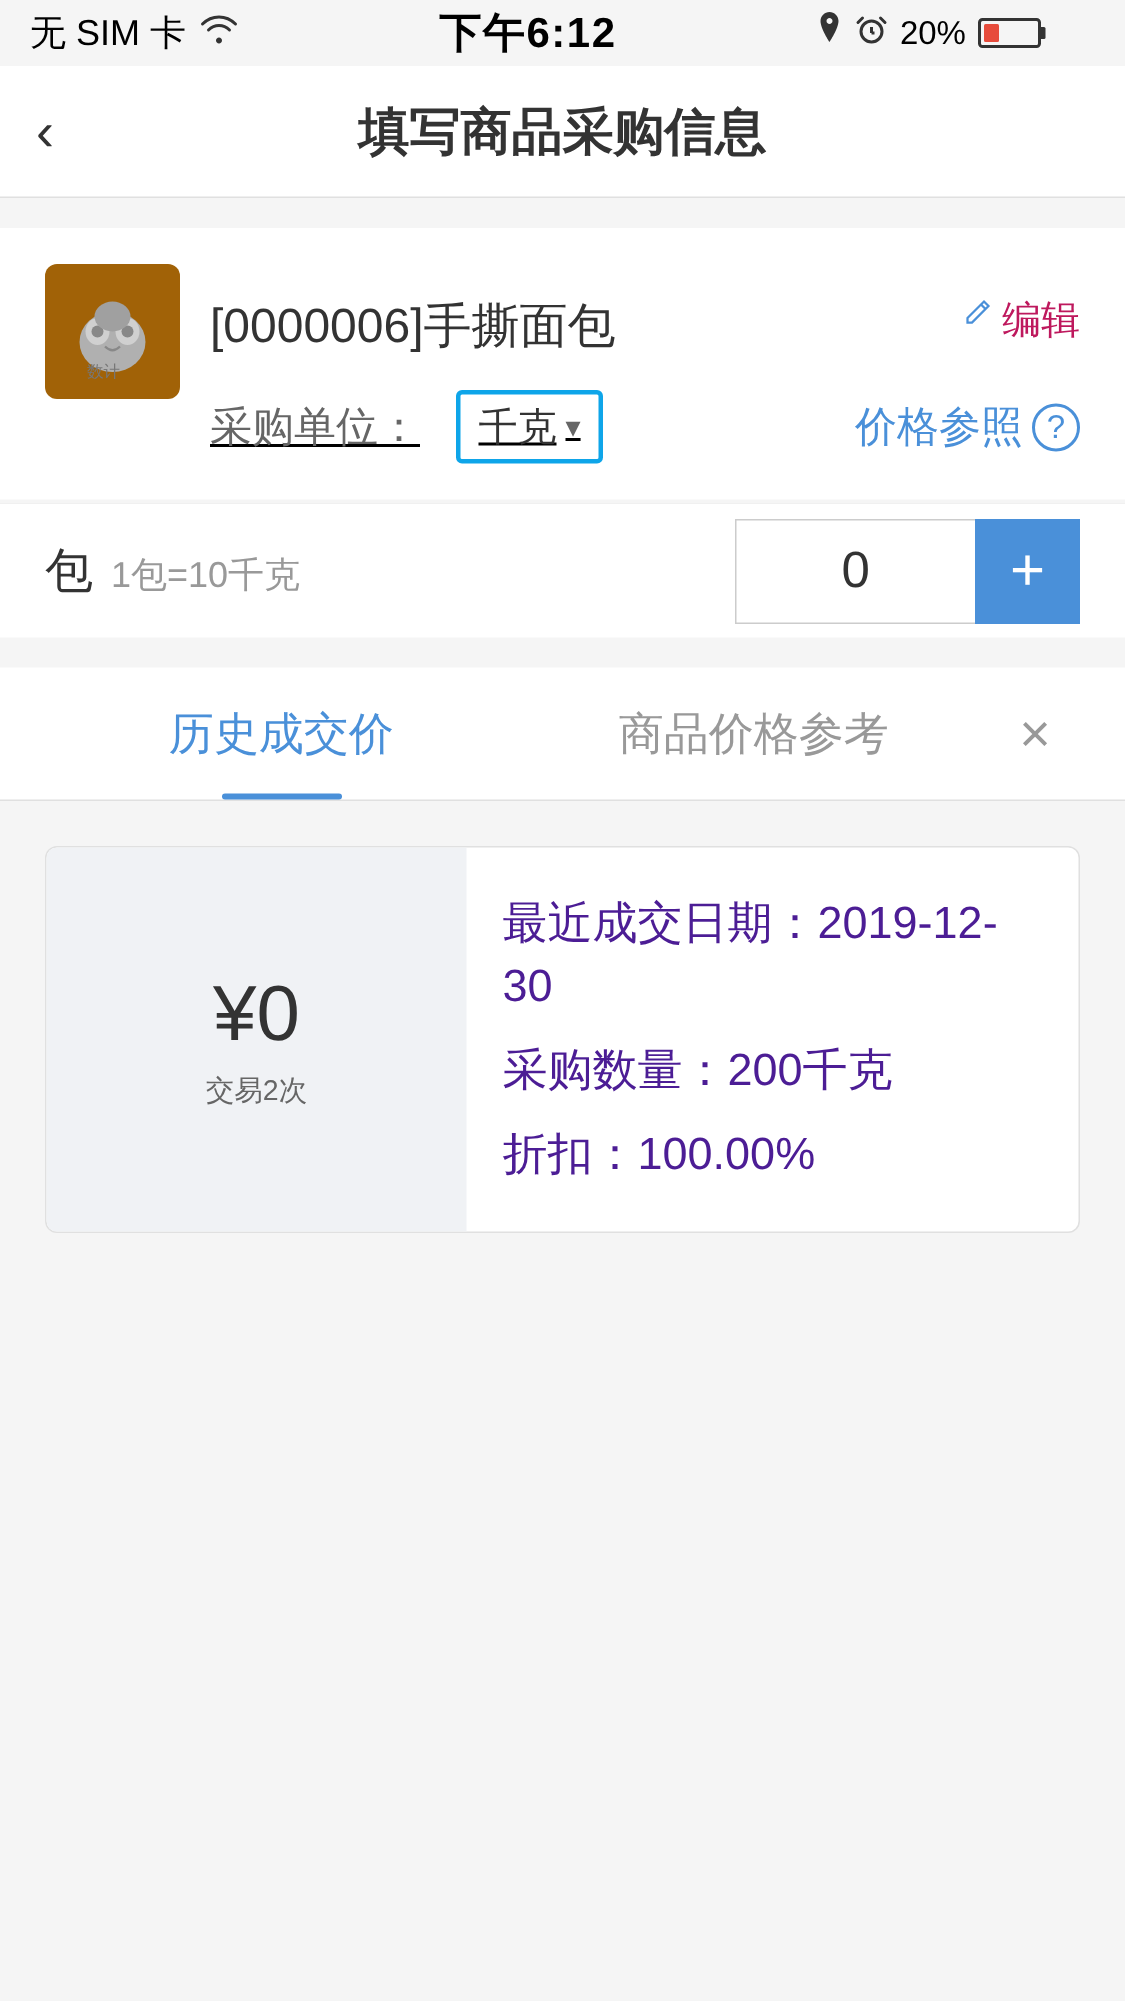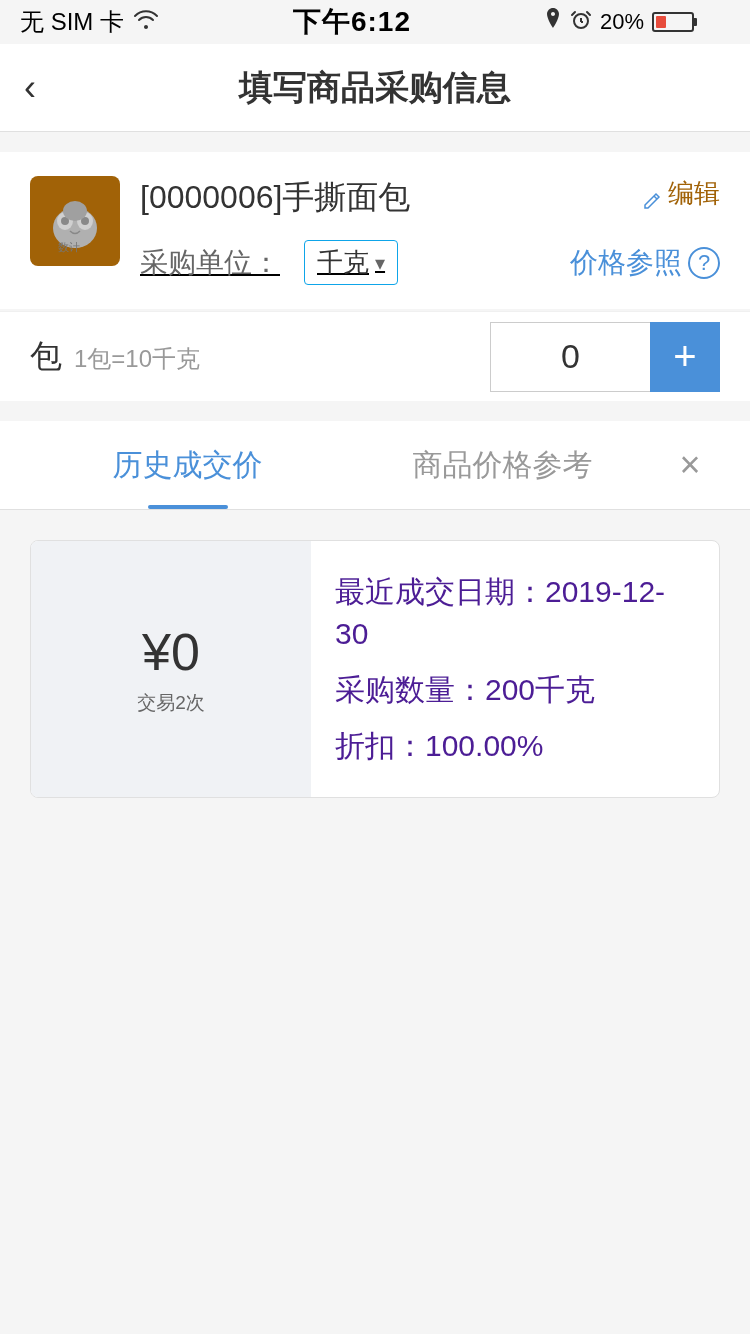--- a/index.html
+++ b/index.html
@@ -113,55 +113,56 @@
       background: #a16207;
       border-radius: 8px;
       display: flex;
       align-items: center;
       justify-content: center;
       flex-shrink: 0;
       overflow: hidden;
     }
     .product-info {
       flex: 1;
+      margin-top: 20px;
     }
     .product-header {
       display: flex;
       justify-content: space-between;
       align-items: flex-start;
     }
     .product-name {
       font-size: 32px;
       color: #333;
       font-weight: 500;
     }
     .edit-btn {
-      color: #a16207;
+      color: #be185d;
       font-size: 26px;
       display: flex;
-      align-items: flex-end;
+      align-items: flex-start;
       gap: 4px;
       cursor: pointer;
       white-space: nowrap;
     }
     .product-unit-row {
       display: flex;
       justify-content: space-between;
       align-items: center;
       margin-top: 20px;
     }
     .unit-label {
       font-size: 28px;
       color: #666;
     }
     .unit-select {
       display: flex;
       align-items: center;
       gap: 6px;
-      border: 1px solid #0ea5e9;
+      border: 3px solid #0ea5e9;
       border-radius: 4px;
       padding: 4px 12px;
       font-size: 26px;
       color: #333;
       cursor: pointer;
     }
     .unit-arrow {
       font-size: 20px;
       color: #666;
     }

